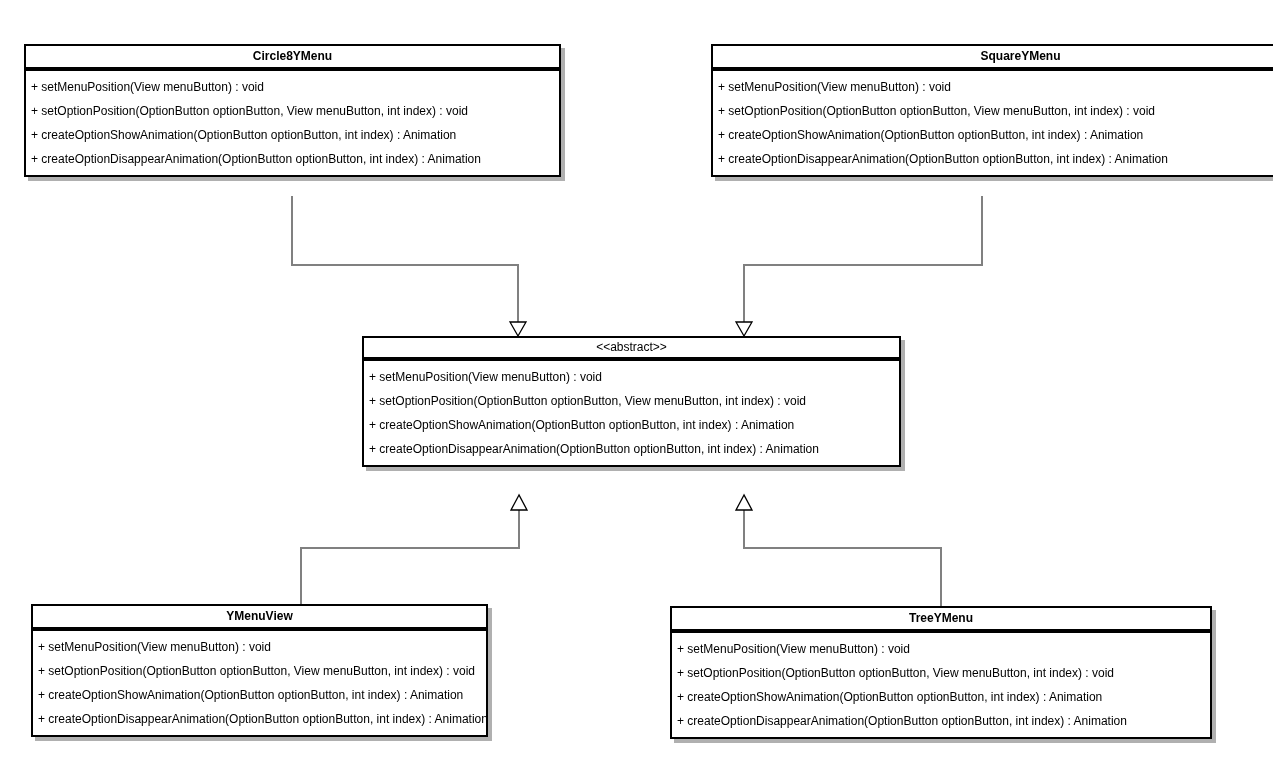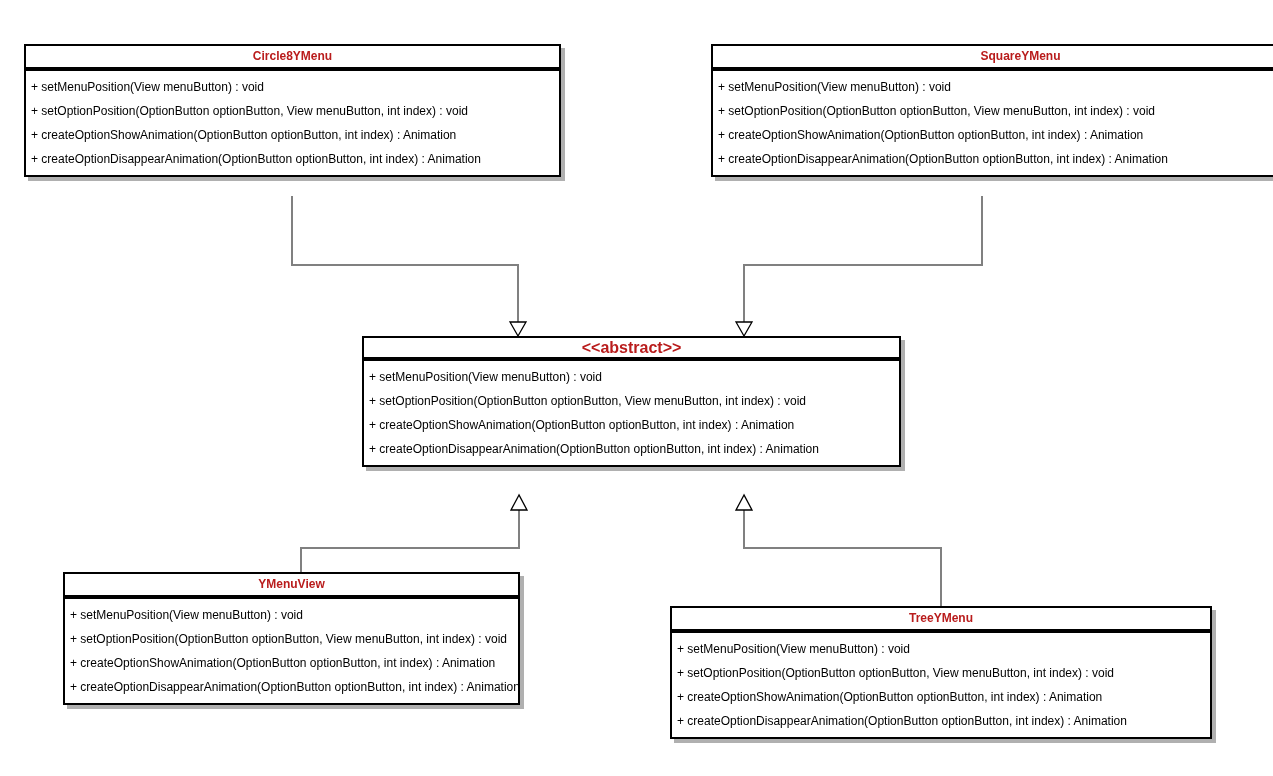--- a/index.html
+++ b/index.html
@@ -46,28 +46,28 @@
   }
 
   .uml-class-header {
     box-sizing: border-box;
     width: 100%;
     border-bottom: 2px solid #000000;
     text-align: center;
     font-weight: bold;
     font-size: 12px;
     line-height: 15px;
-    color: #b91c1c;
+    color: #000000;
     padding: 3px 4px 3px 4px;
     background: #ffffff;
   }
   .uml-class-header .stereotype {
     display: block;
-    font-weight: bold;
-    font-size: 16px;
+    font-weight: normal;
+    font-size: 12px;
     line-height: 15px;
   }
   .uml-class-header .cname {
     display: block;
     font-weight: bold;
     font-size: 12px;
     line-height: 15px;
   }
 
   .uml-header-rule {
@@ -92,21 +92,21 @@
     color: #000000;
     padding: 5px 4px 5px 5px;
     white-space: nowrap;
     overflow: hidden;
   }
 
   
   .box-tl { left: 24px;  top: 44px;  width: 537px; }
   .box-tr { left: 711px; top: 44px;  width: 619px; }
   .box-mid{ left: 362px; top: 336px; width: 539px; }
-  .box-bl { left: 31px;  top: 572px; width: 457px; margin-left: 32px; }
+  .box-bl { left: 31px;  top: 604px; width: 457px; }
   .box-br { left: 670px; top: 606px; width: 542px; }
 
   .two-line-header { padding-top: 2px; padding-bottom: 2px; }
 
   svg line, svg polyline, svg path {
     shape-rendering: crispEdges;
   }
   .conn-line {
     stroke: #808080;
     stroke-width: 2;

